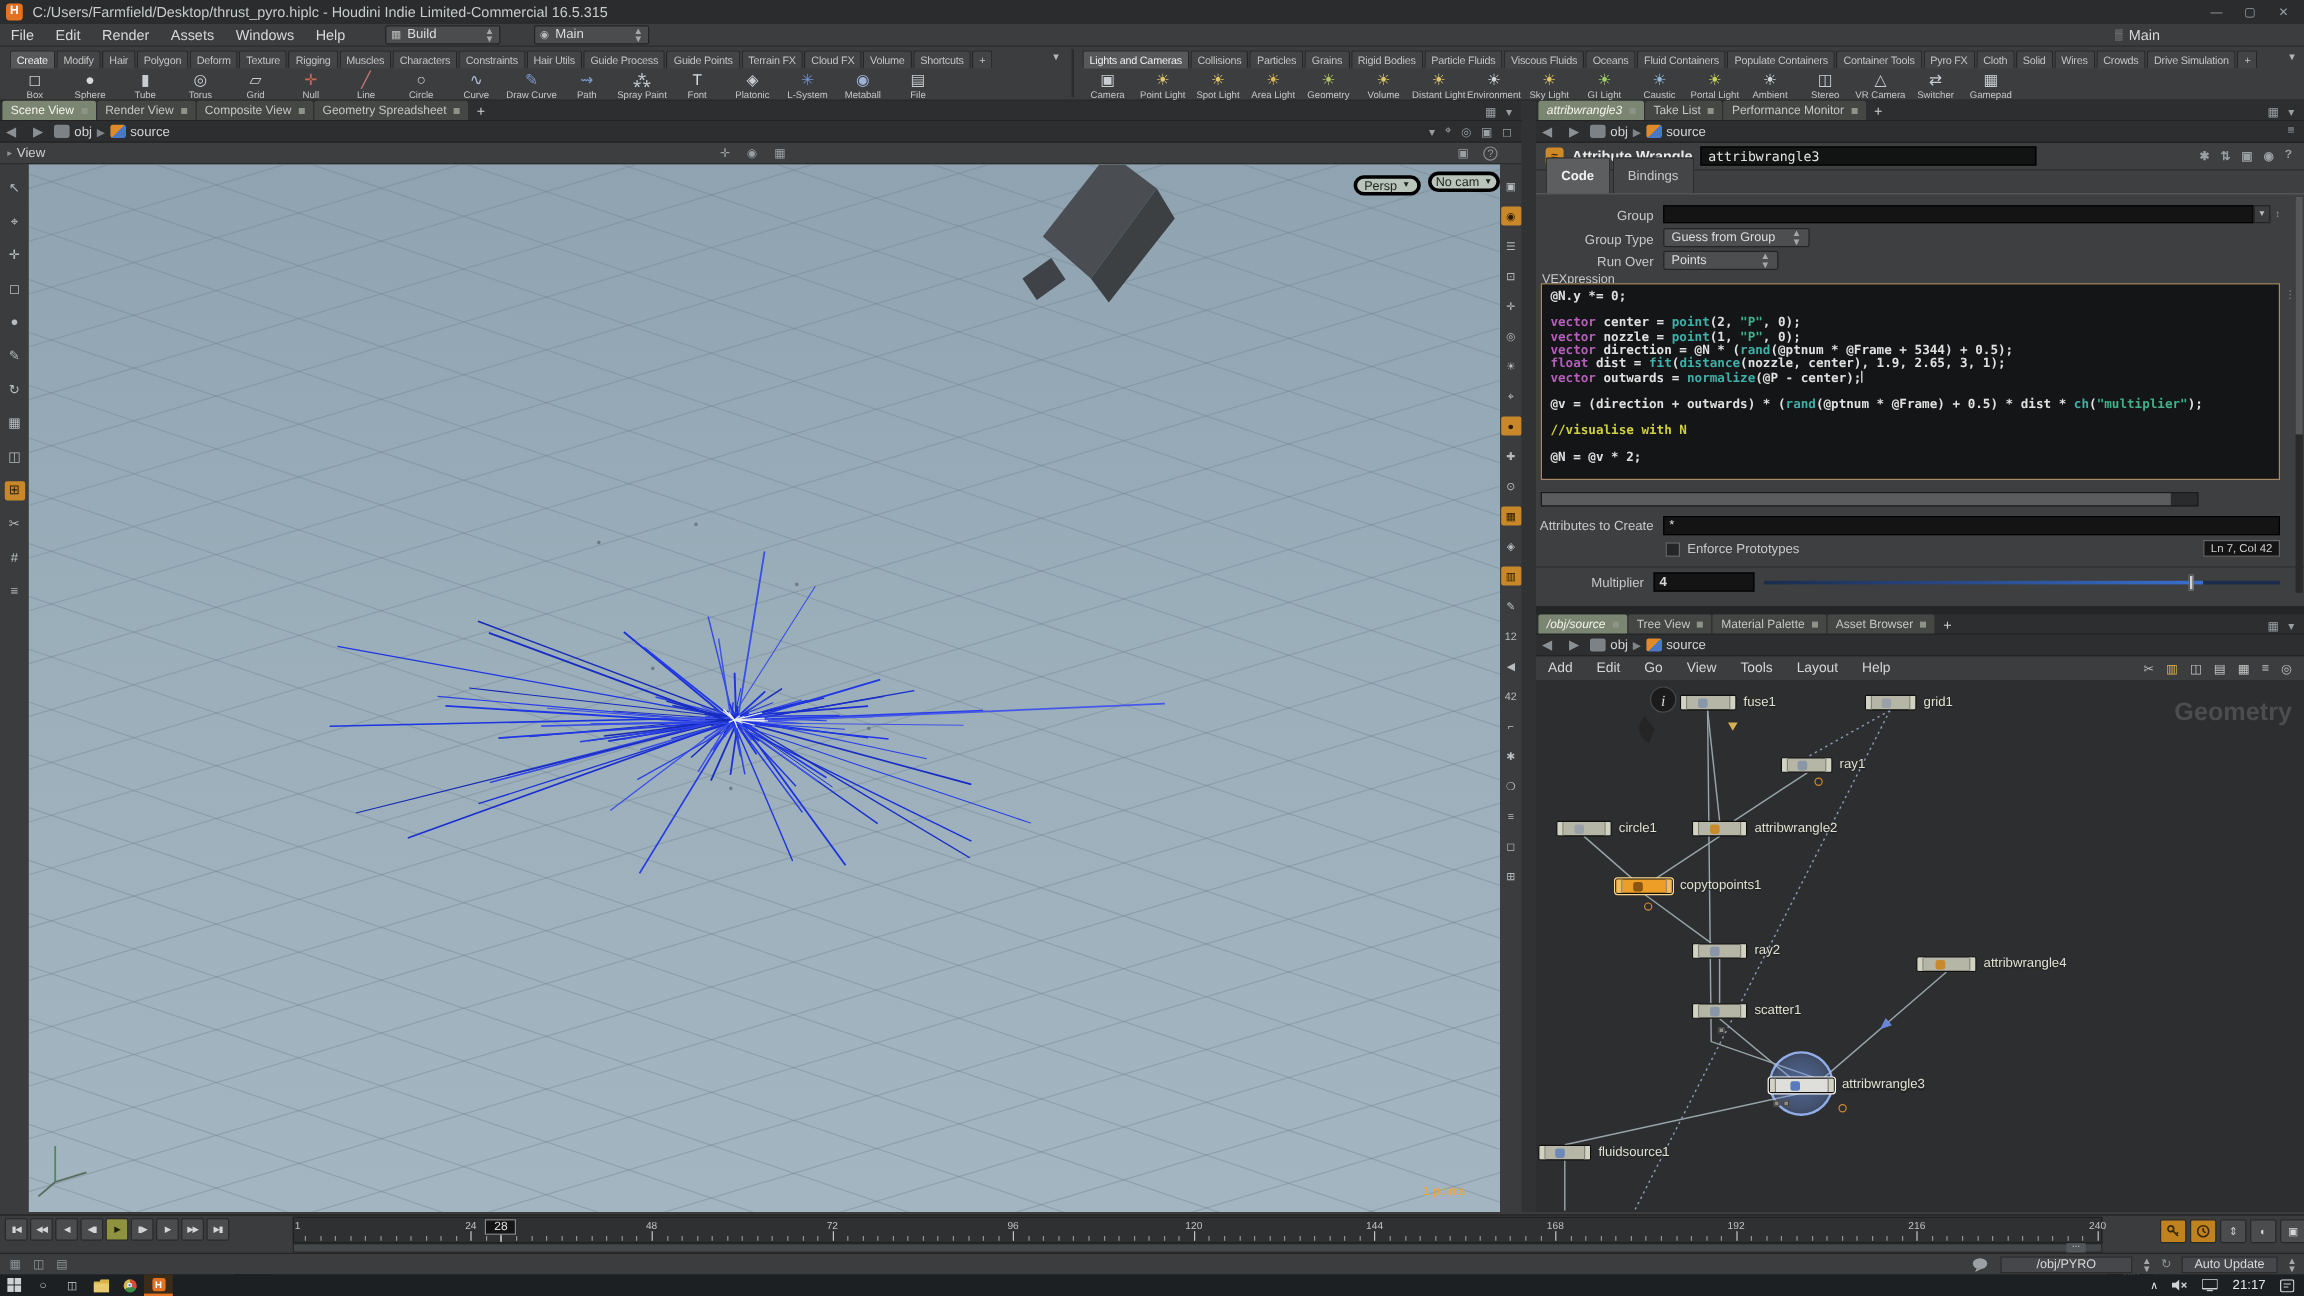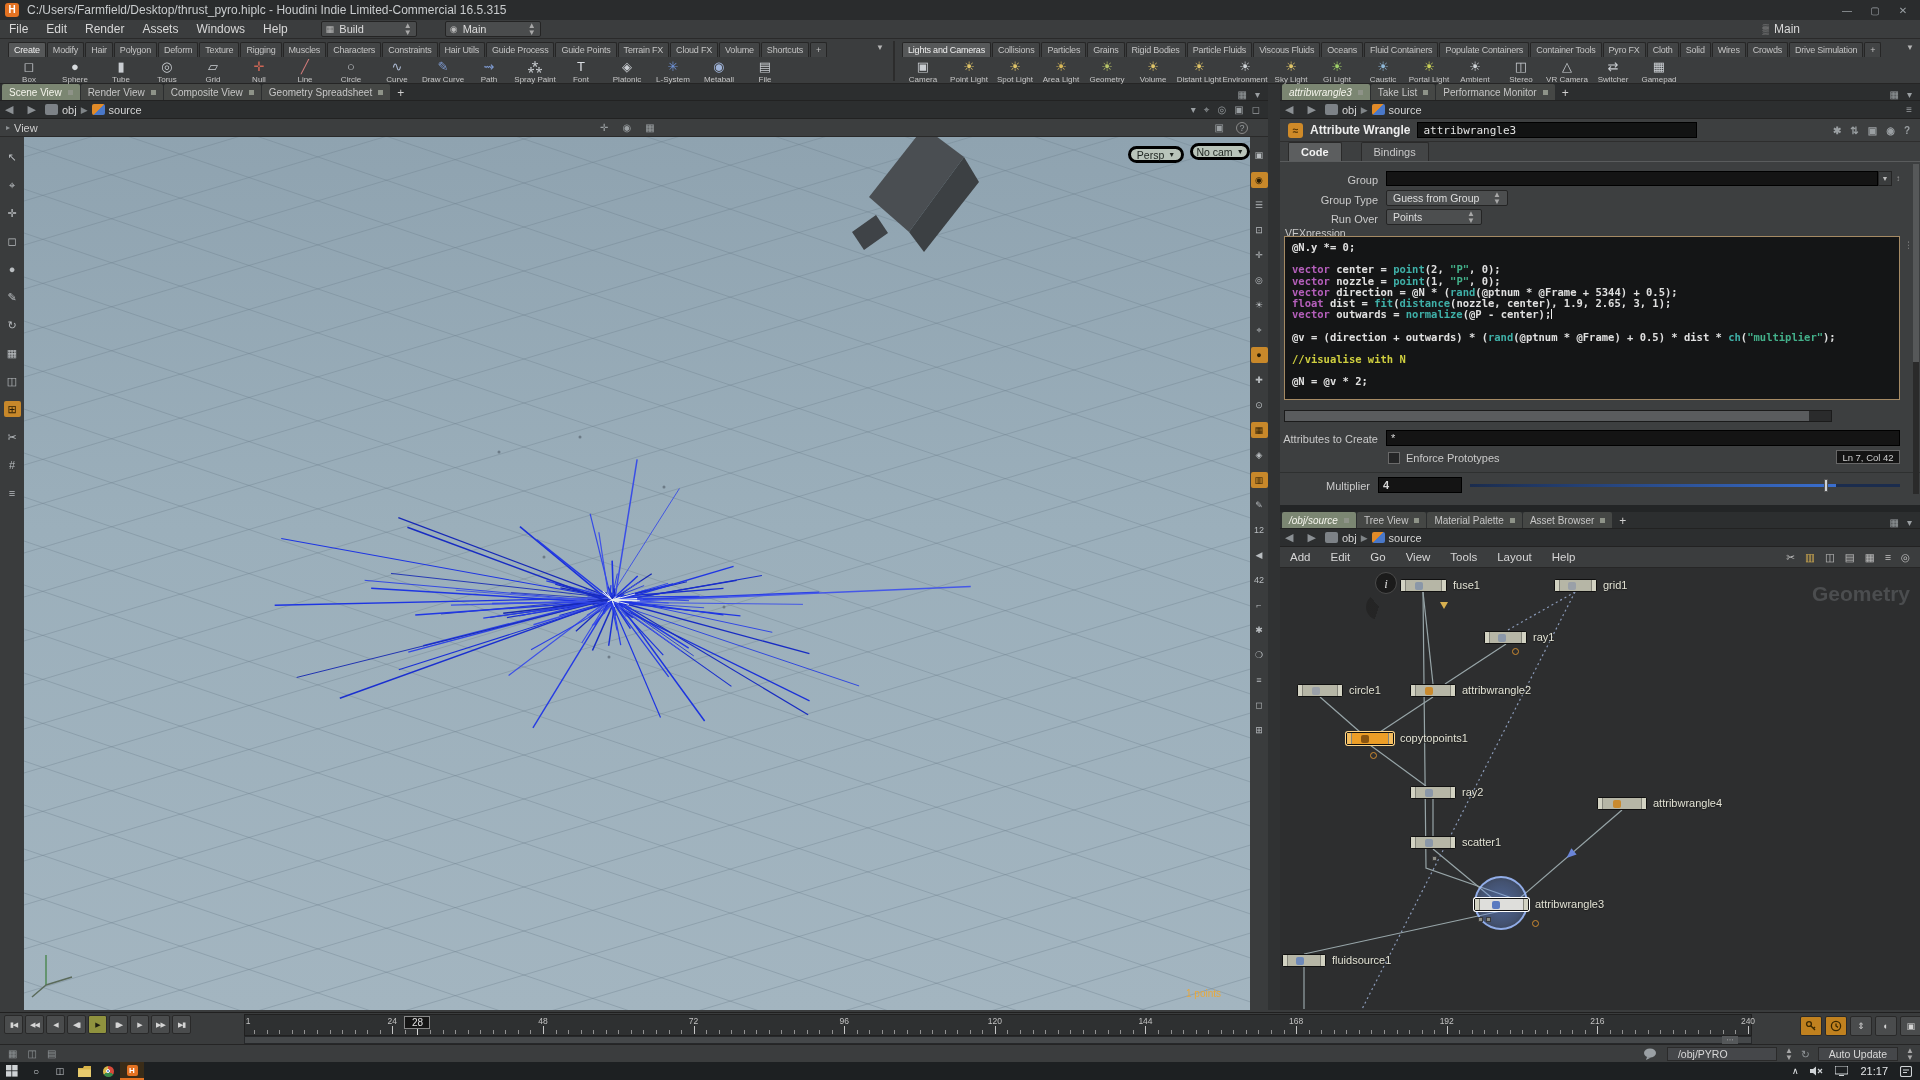--- a/index.html
+++ b/index.html
@@ -57,22 +57,22 @@
     font-size:10.5px; border-radius:9px; display:flex; align-items:center; justify-content:center; gap:4px; }
   .selinfo { color:#e8a93c; font-size:10px; }
 
   
   .pp { background:#3d3f40; }
   .nodehdr { display:flex; align-items:center; gap:7px; padding-left:8px; color:#ececec; font-size:12px; font-weight:bold; }
   .wrangleicon { width:15px; height:15px; background:#cf8a28; border-radius:3px; color:#4a2d00;
     font-size:10px; text-align:center; line-height:15px; font-weight:bold; }
   .namefield { width:280px; height:16px; background:#121313; border:1px solid #000; color:#e2e2e2;
     font-size:11px; font-weight:normal; padding:0 5px; line-height:15px; font-family:"DejaVu Sans Mono",monospace; }
-  .subtab { height:19px; padding:0 12px; font-size:11px; color:#c8c8c8; background:#434546;
-    border:1px solid #2a2a2a; border-bottom:none; border-radius:2px 2px 0 0; display:flex; align-items:center; margin-right:19px; }
+  .subtab { height:30px; padding:0 12px; font-size:11px; color:#c8c8c8; background:#434546;
+    border:1px solid #2a2a2a; border-bottom:none; border-radius:2px 2px 0 0; display:flex; align-items:center; margin-right:2px; }
   .subtab.active { background:#5c5e5f; color:#f2f2f2; font-weight:bold; }
   .prmlabel { position:absolute; color:#c9c9c9; font-size:11px; text-align:right; }
   .prmfield { position:absolute; background:#141414; border:1px solid #000; color:#d8d8d8; font-size:11px;
     padding:0 4px; display:flex; align-items:center; }
   .dropdown { position:absolute; background:#4c4e4f; border:1px solid #242424; border-radius:2px; color:#dedede;
     font-size:10.5px; display:flex; align-items:center; padding:0 6px; justify-content:space-between; }
   .codebox { position:absolute; background:#141516; border:1px solid #a58a64; font-family:"DejaVu Sans Mono",monospace;
     font-size:10.5px; font-weight:bold; color:#e0e0e0; padding:5px 0 0 7px; line-height:11.2px; overflow:hidden; }
   .cl { height:11.2px; white-space:pre; }
   .seg-k { color:#b55fbb; } .seg-f { color:#3fb0a8; } .seg-s { color:#43b08a; }
@@ -1157,21 +1157,21 @@
     <div style="display:flex;gap:10px;padding-left:8px;color:#8f9497;font-size:10px;">
       <span>▦</span>
       <span>◫</span>
       <span>▤</span>
     </div>
     <div style="margin-left:auto;display:flex;align-items:center;gap:8px;padding-right:6px;">
       <svg width="16" height="12" viewBox="0 0 16 12">
           <ellipse cx="7" cy="5" rx="6" ry="4.5" fill="#9aa0a4"></ellipse>
           <path d="M4 9 L3 12 L8 9.5 Z" fill="#9aa0a4"></path>
         </svg>
-      <div style="background:#45474a;border:1px solid #2a2a2a;height:14px;display:flex;align-items:center;padding:0 10px;min-width:110px;color:#d8d8d8;">
+      <div style="background:#45474a;border:1px solid #2a2a2a;height:14px;display:flex;align-items:center;padding:0 10px;min-width:110px;color:#d8d8d8;justify-content:center;">
           <span>/obj/PYRO</span>
         </div>
       <span class="spin">▲<br>▼</span>
       <span style="color:#8f9497;">↻</span>
       <div style="background:#45474a;border:1px solid #2a2a2a;height:14px;display:flex;align-items:center;padding:0 10px;color:#d8d8d8;">
           <span>Auto Update</span>
         </div>
       <span class="spin">▲<br>▼</span>
     </div>
   </div>

